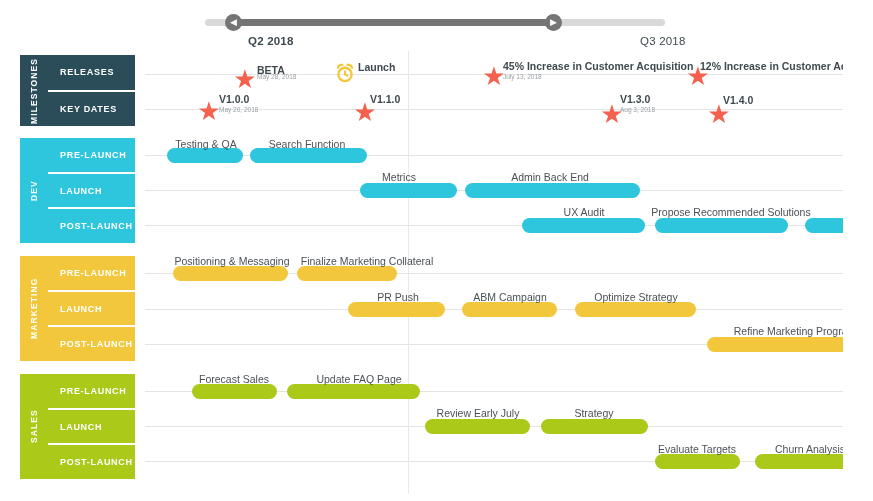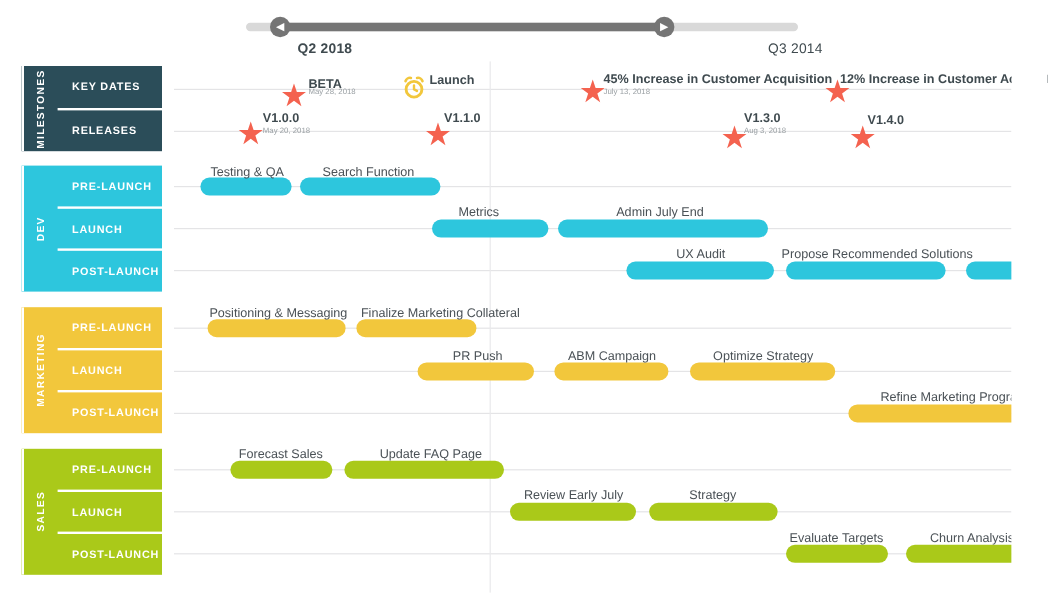--- a/index.html
+++ b/index.html
@@ -95,29 +95,29 @@
 
   <div class="slider-wrap">
     <div class="slider-track"></div>
     <div class="slider-fill"></div>
     <div class="slider-handle left">◀</div>
     <div class="slider-handle right">▶</div>
   </div>
 
   <div id="quarters">
       <div class="quarter-label" style="left: 248px; font-weight: bold;">Q2 2018</div>
-      <div class="quarter-label" style="left: 640px;">Q3 2014</div>
+      <div class="quarter-label" style="left: 640px;">Q3 2018</div>
     </div>
 
   <div id="groups">
       <div class="group" style="top: 55px; height: 71px; background: rgb(43, 77, 89);">
         <div class="group-title">MILESTONES</div>
         <div class="group-lanes">
+          <div class="lane-label">RELEASES</div>
           <div class="lane-label">KEY DATES</div>
-          <div class="lane-label">RELEASES</div>
         </div>
       </div>
       <div class="group" style="top: 138px; height: 105px; background: rgb(45, 198, 221);">
         <div class="group-title">DEV</div>
         <div class="group-lanes">
           <div class="lane-label">PRE-LAUNCH</div>
           <div class="lane-label">LAUNCH</div>
           <div class="lane-label">POST-LAUNCH</div>
         </div>
       </div>
@@ -155,21 +155,21 @@
         <div class="vline" style="left: 263px;"></div>
       </div>
     <div id="bars">
         <div class="bar" style="left: 22px; width: 76px; top: 97px; background: rgb(45, 198, 221);"></div>
         <div class="bar-label" style="top: 87px; left: -99px; width: 320px;">Testing &amp; QA</div>
         <div class="bar" style="left: 105px; width: 117px; top: 97px; background: rgb(45, 198, 221);"></div>
         <div class="bar-label" style="top: 87px; left: 2px; width: 320px;">Search Function</div>
         <div class="bar" style="left: 215px; width: 97px; top: 132px; background: rgb(45, 198, 221);"></div>
         <div class="bar-label" style="top: 120px; left: 94px; width: 320px;">Metrics</div>
         <div class="bar" style="left: 320px; width: 175px; top: 132px; background: rgb(45, 198, 221);"></div>
-        <div class="bar-label" style="top: 120px; left: 245px; width: 320px;">Admin July End</div>
+        <div class="bar-label" style="top: 120px; left: 245px; width: 320px;">Admin Back End</div>
         <div class="bar" style="left: 377px; width: 123px; top: 167px; background: rgb(45, 198, 221);"></div>
         <div class="bar-label" style="top: 155px; left: 279px; width: 320px;">UX Audit</div>
         <div class="bar" style="left: 510px; width: 133px; top: 167px; background: rgb(45, 198, 221);"></div>
         <div class="bar-label" style="top: 155px; left: 426px; width: 320px;">Propose Recommended Solutions</div>
         <div class="bar" style="left: 660px; width: 55px; top: 167px; background: rgb(45, 198, 221);"></div>
         <div class="bar" style="left: 28px; width: 115px; top: 215px; background: rgb(242, 199, 60);"></div>
         <div class="bar-label" style="top: 204px; left: -73px; width: 320px;">Positioning &amp; Messaging</div>
         <div class="bar" style="left: 152px; width: 100px; top: 215px; background: rgb(242, 199, 60);"></div>
         <div class="bar-label" style="top: 204px; left: 62px; width: 320px;">Finalize Marketing Collateral</div>
         <div class="bar" style="left: 203px; width: 97px; top: 251px; background: rgb(242, 199, 60);"></div>

